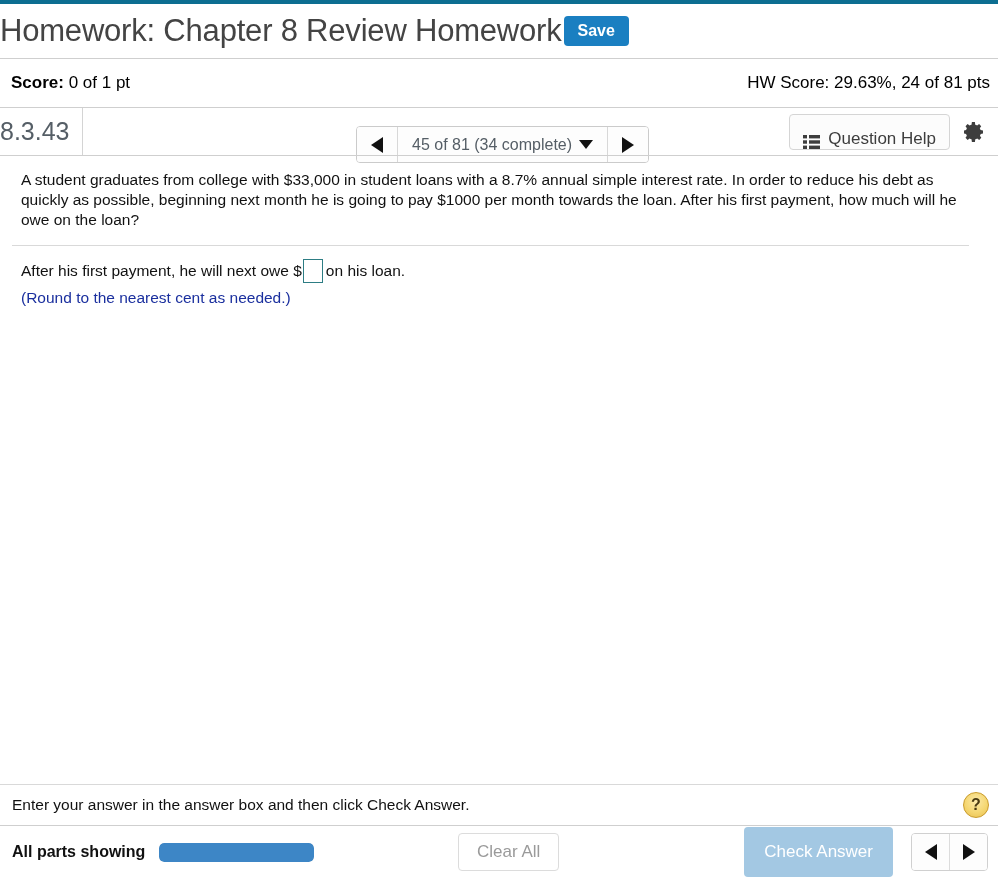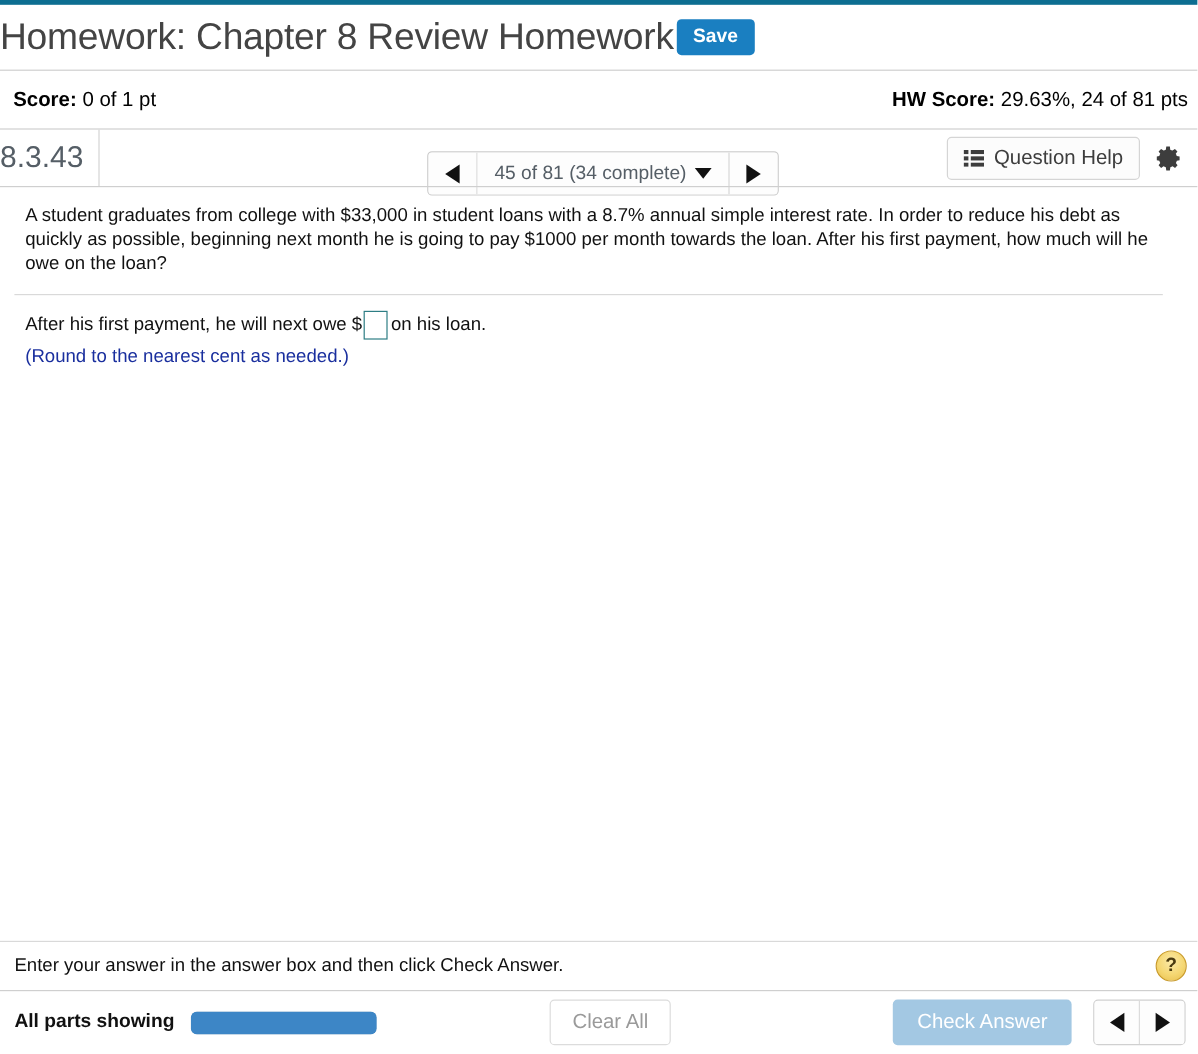--- a/index.html
+++ b/index.html
@@ -125,21 +125,21 @@
     border-left: 12px solid #111;
   }
 
   .hw-score {
     position: absolute;
     right: 8px;
     font-size: 17px;
     color: #000;
     white-space: nowrap;
   }
-  .hw-score b { font-weight: bold; margin-top: 18px; }
+  .hw-score b { font-weight: normal; margin-top: 18px; }
 
   
   .exercise-row {
     height: 48px;
     display: flex;
     align-items: center;
     border-bottom: 1px solid #cfcfcf;
     box-sizing: border-box;
     position: relative;
   }
@@ -151,21 +151,21 @@
     display: flex;
     align-items: center;
     border-right: 1px solid #d4d4d4;
     box-sizing: border-box;
   }
   .qhelp-button {
     position: absolute;
     right: 48px;
     height: 36px;
     display: flex;
-    align-items: center;
+    align-items: flex-end;
     gap: 8px;
     padding: 0 13px;
     border: 1px solid #d5d5d5;
     border-radius: 4px;
     background: #fcfcfc;
     font-size: 17px;
     color: #3d3d3d;
     cursor: pointer;
     box-sizing: border-box;
     white-space: nowrap;
@@ -304,21 +304,21 @@
     background: #ffffff;
     color: #9a9a9a;
     font-size: 17px;
     font-family: "Liberation Sans", sans-serif;
     cursor: default;
     box-sizing: border-box;
   }
   .check-answer {
     position: absolute;
     right: 105px;
-    height: 38px;
+    height: 50px;
     padding: 0 20px;
     border: none;
     border-radius: 4px;
     background: #a3c8e3;
     color: #ffffff;
     font-size: 17px;
     font-family: "Liberation Sans", sans-serif;
     cursor: default;
     box-sizing: border-box;
     text-align: center;

